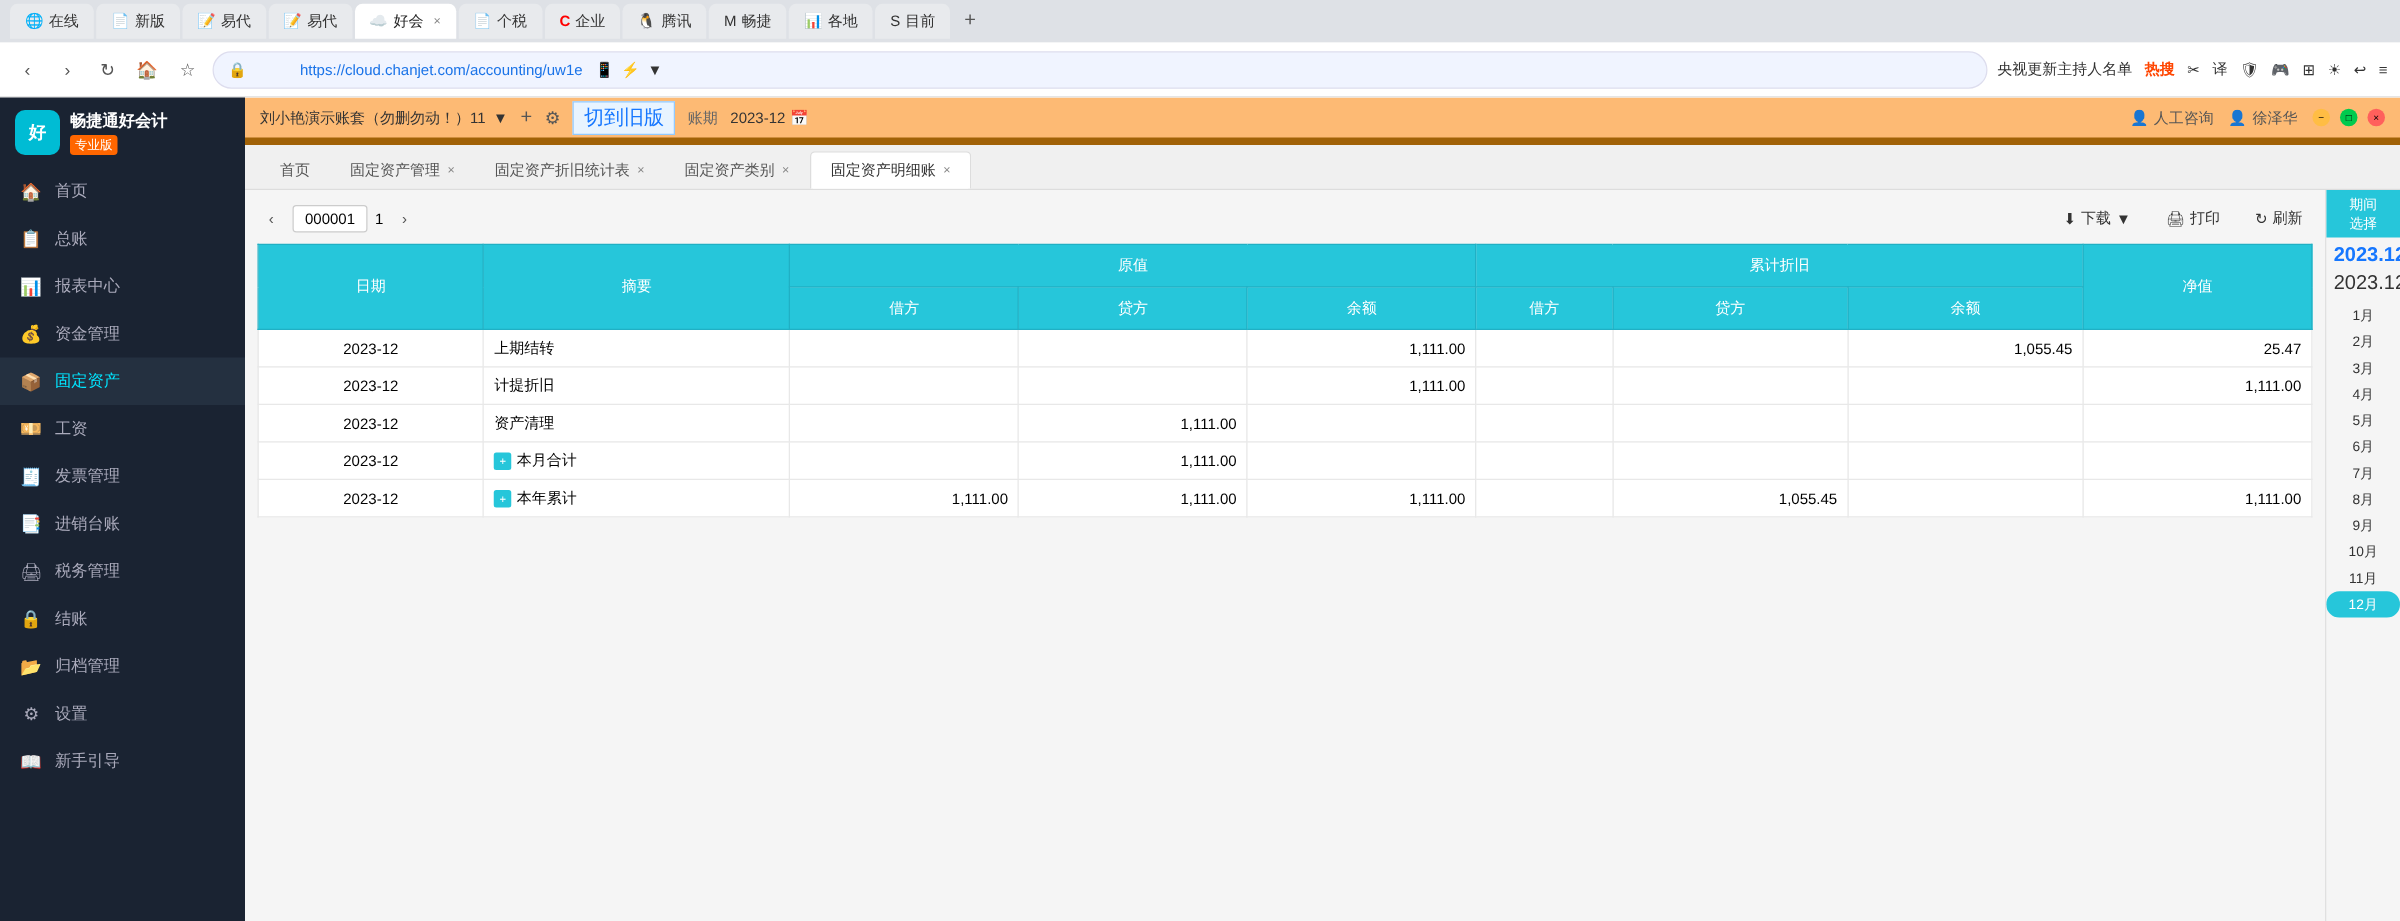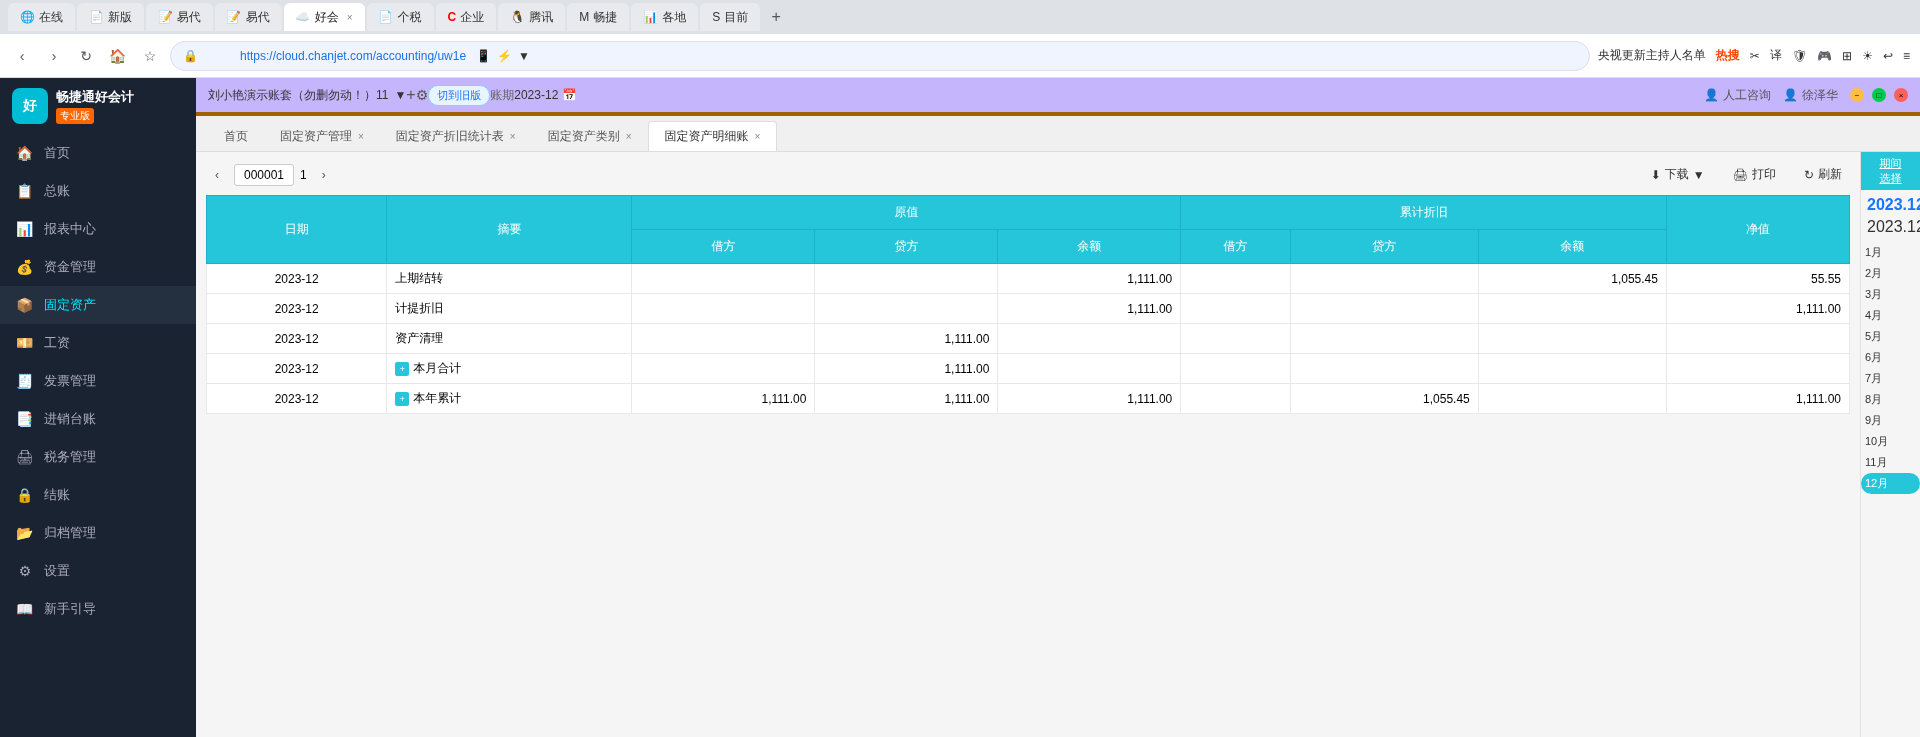--- a/index.html
+++ b/index.html
@@ -27,23 +27,23 @@
     .sidebar-logo { padding: 10px 12px; display: flex; align-items: center; gap: 8px; }
     .logo-icon { width: 36px; height: 36px; background: #00bcd4; border-radius: 8px; display: flex; align-items: center; justify-content: center; color: #fff; font-size: 14px; font-weight: bold; }
     .logo-badge { background: #ff6600; color: #fff; font-size: 10px; padding: 1px 4px; border-radius: 3px; margin-top: 2px; display: inline-block; text-align: right; }
     .sidebar-nav { flex: 1; overflow-y: auto; }
     .sidebar-item { display: flex; align-items: center; gap: 10px; padding: 10px 16px; color: #aab; font-size: 13px; cursor: pointer; }
     .sidebar-item.active { background: #243040; color: #00e5ff; }
     .sidebar-icon { width: 18px; height: 18px; display: flex; align-items: center; justify-content: center; font-size: 14px; }
 
     
     .app-main { flex: 1; display: flex; flex-direction: column; background: #f5f5f5; overflow: hidden; }
-    .app-header { height: 38px; background: #c4b5fd; border-bottom: 4px solid #a16207; display: flex; align-items: center; padding: 0 12px; }
+    .app-header { height: 38px; background: #fdba74; border-bottom: 6px solid #a16207; display: flex; align-items: center; padding: 0 12px; gap: 10px; }
     .company-selector { display: flex; align-items: center; gap: 6px; font-size: 12px; color: #333; cursor: pointer; }
-    .version-btn { background: #e8f4ff; border: 1px solid #91caff; color: #1677ff; font-size: 11px; padding: 2px 8px; border-radius: 10px; cursor: pointer; }
+    .version-btn { background: #e8f4ff; border: 1px solid #91caff; color: #1677ff; font-size: 16px; padding: 2px 8px; border-radius: 0; cursor: pointer; }
     .period-label { font-size: 12px; color: #666; }
     .period-value { font-size: 12px; color: #333; display: flex; align-items: center; gap: 4px; }
     .header-right { margin-left: auto; display: flex; align-items: center; gap: 12px; }
     .header-icon-btn { display: flex; align-items: center; gap: 4px; color: #555; font-size: 12px; cursor: pointer; }
     .close-max-btns { display: flex; align-items: center; gap: 8px; }
     .win-btn { width: 14px; height: 14px; border-radius: 50%; display: flex; align-items: center; justify-content: center; font-size: 8px; cursor: pointer; }
 
     
     .page-tabs { height: 36px; background: #f0f0f0; display: flex; align-items: end; padding: 0 12px; border-bottom: 1px solid #ddd; }
     .page-tab { padding: 6px 16px; font-size: 12px; color: #555; cursor: pointer; border-radius: 4px 4px 0 0; display: flex; align-items: center; gap: 6px; }
@@ -65,26 +65,26 @@
     
     .fixed-asset-table { width: 100%; border-collapse: collapse; font-size: 12px; }
     .fixed-asset-table th { background: #26c6da; color: #fff; padding: 8px 6px; text-align: center; border: 1px solid #20b0c4; font-weight: normal; }
     .fixed-asset-table td { padding: 6px 8px; border: 1px solid #e8e8e8; text-align: center; background: #fff; }
     .fixed-asset-table td.text-right { text-align: right; }
     .fixed-asset-table td.text-left { text-align: left; }
     .row-icon { display: inline-flex; align-items: center; justify-content: center; width: 14px; height: 14px; background: #26c6da; color: #fff; font-size: 9px; border-radius: 2px; margin-right: 4px; }
 
     
     .period-panel { width: 60px; background: #f5f5f5; border-left: 1px solid #e0e0e0; display: flex; flex-direction: column; overflow: hidden; }
-    .period-panel-title { background: #26c6da; color: #fff; font-size: 11px; text-align: center; padding: 4px 18px; writing-mode: horizontal-tb; text-decoration: underline; }
+    .period-panel-title { background: #26c6da; color: #fff; font-size: 11px; text-align: center; padding: 4px 18px; writing-mode: horizontal-tb; }
     .period-dates { padding: 4px 2px; }
     .period-date-item { font-size: 16px; color: #333; padding: 2px 4px; text-align: center; cursor: pointer; }
     .period-date-item.active { color: #1677ff; font-weight: bold; }
     .period-months { display: flex; flex-direction: column; }
-    .period-month { font-size: 11px; color: #333; padding: 3px 4px; text-align: left; cursor: pointer; border-radius: 3px; }
+    .period-month { font-size: 11px; color: #333; padding: 3px 4px; text-align: center; cursor: pointer; border-radius: 3px; }
     .period-month.active { background: #26c6da; color: #fff; border-radius: 12px; }
   </style>
 </head>
 <body>
 
 <div class="browser-frame">
   <div class="tab-bar">
     <div class="tab">
       <span>🌐</span>
       <span>在线</span>
@@ -329,21 +329,21 @@
           <tbody id="table-body">
           <tr>
                 <td class="text-center">2023-12</td>
                 <td class="text-left">上期结转</td>
                 <td class="text-right"></td>
                 <td class="text-right"></td>
                 <td class="text-right">1,111.00</td>
                 <td class="text-right"></td>
                 <td class="text-right"></td>
                 <td class="text-right">1,055.45</td>
-                <td class="text-right">55.55</td>
+                <td class="text-right">25.47</td>
               </tr>
               <tr>
                 <td class="text-center">2023-12</td>
                 <td class="text-left">计提折旧</td>
                 <td class="text-right"></td>
                 <td class="text-right"></td>
                 <td class="text-right">1,111.00</td>
                 <td class="text-right"></td>
                 <td class="text-right"></td>
                 <td class="text-right"></td>

